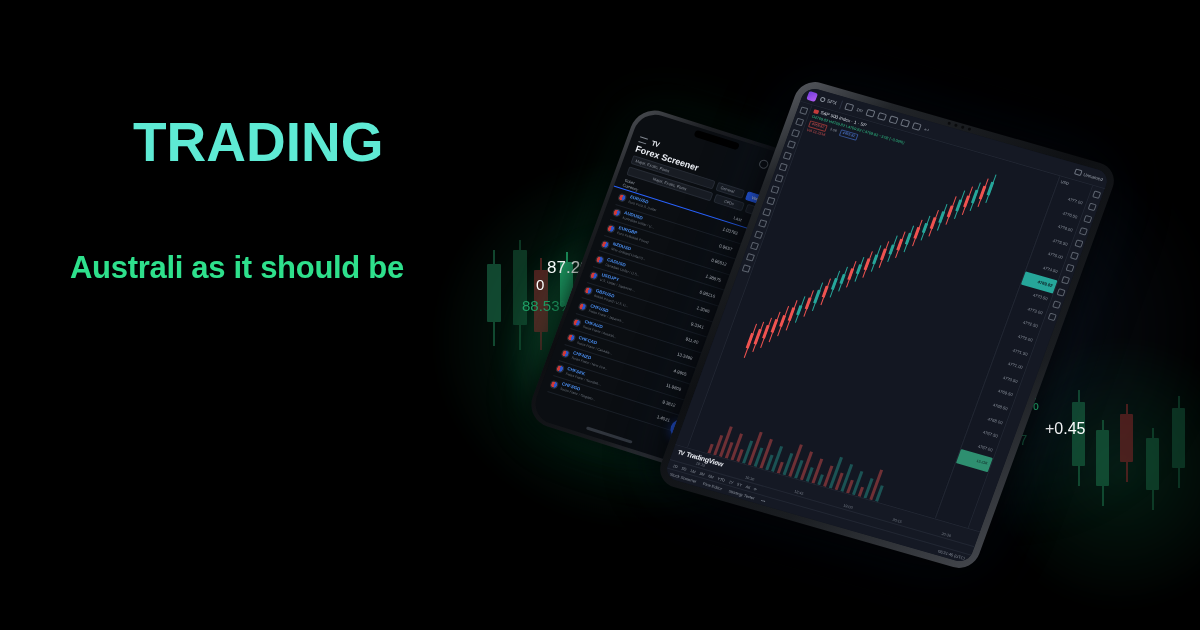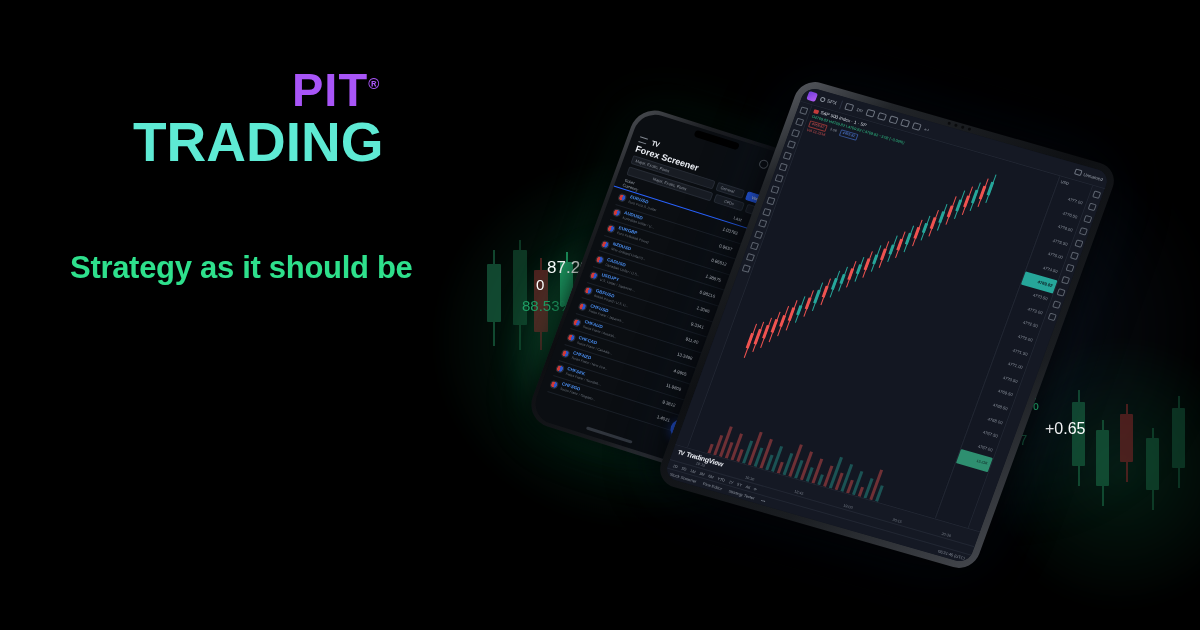--- a/index.html
+++ b/index.html
@@ -320,28 +320,27 @@
       <div class="fnum" style="left: 547px; top: 258px; color: rgb(255, 255, 255); font-size: 17px;">87.20</div>
       <div class="fnum" style="left: 536px; top: 276px; color: rgb(255, 255, 255); font-size: 15px;">0</div>
       <div class="fnum" style="left: 522px; top: 297px; color: rgb(31, 158, 100); font-size: 15px;">88.53%</div>
       <div class="fnum" style="left: 572px; top: 309px; color: rgb(255, 255, 255); font-size: 15px;">-0.57</div>
       <div class="fnum" style="left: 561px; top: 335px; color: rgb(31, 158, 100); font-size: 14px;">+5.6</div>
       <div class="fnum" style="left: 609px; top: 281px; color: rgb(46, 224, 140); font-size: 15px;">0.87%</div>
       <div class="fnum" style="left: 626px; top: 347px; color: rgb(255, 255, 255); font-size: 15px;">+1.02</div>
       <div class="fnum" style="left: 748px; top: 262px; color: rgb(255, 255, 255); font-size: 16px;">+0.9</div>
       <div class="fnum" style="left: 790px; top: 262px; color: rgb(46, 224, 140); font-size: 16px;">+2.89</div>
       <div class="fnum" style="left: 1007px; top: 396px; color: rgb(46, 224, 140); font-size: 16px;">23%</div>
-      <div class="fnum" style="left: 1045px; top: 420px; color: rgb(255, 255, 255); font-size: 16px;">+0.65</div>
+      <div class="fnum" style="left: 1045px; top: 420px; color: rgb(255, 255, 255); font-size: 16px;">+0.45</div>
       <div class="fnum" style="left: 1000px; top: 432px; color: rgb(26, 110, 72); font-size: 14px;">0.17</div>
     </div>
 
   <div class="headline">
-    <div class="hl-pit"><span>PIT</span><span class="reg">®</span></div>
     <div class="hl-trading">TRADING</div>
-    <div class="hl-sub">Strategy as it should be</div>
+    <div class="hl-sub">Australi as it should be</div>
   </div>
 
   <div id="phone">
     <div class="phone-frame">
       <div class="phone-screen">
         <div class="ph-notch"></div>
         <div class="ph-topbar">
           <div class="ph-ico"></div>
           <div class="ph-avatar"></div>
         </div>

